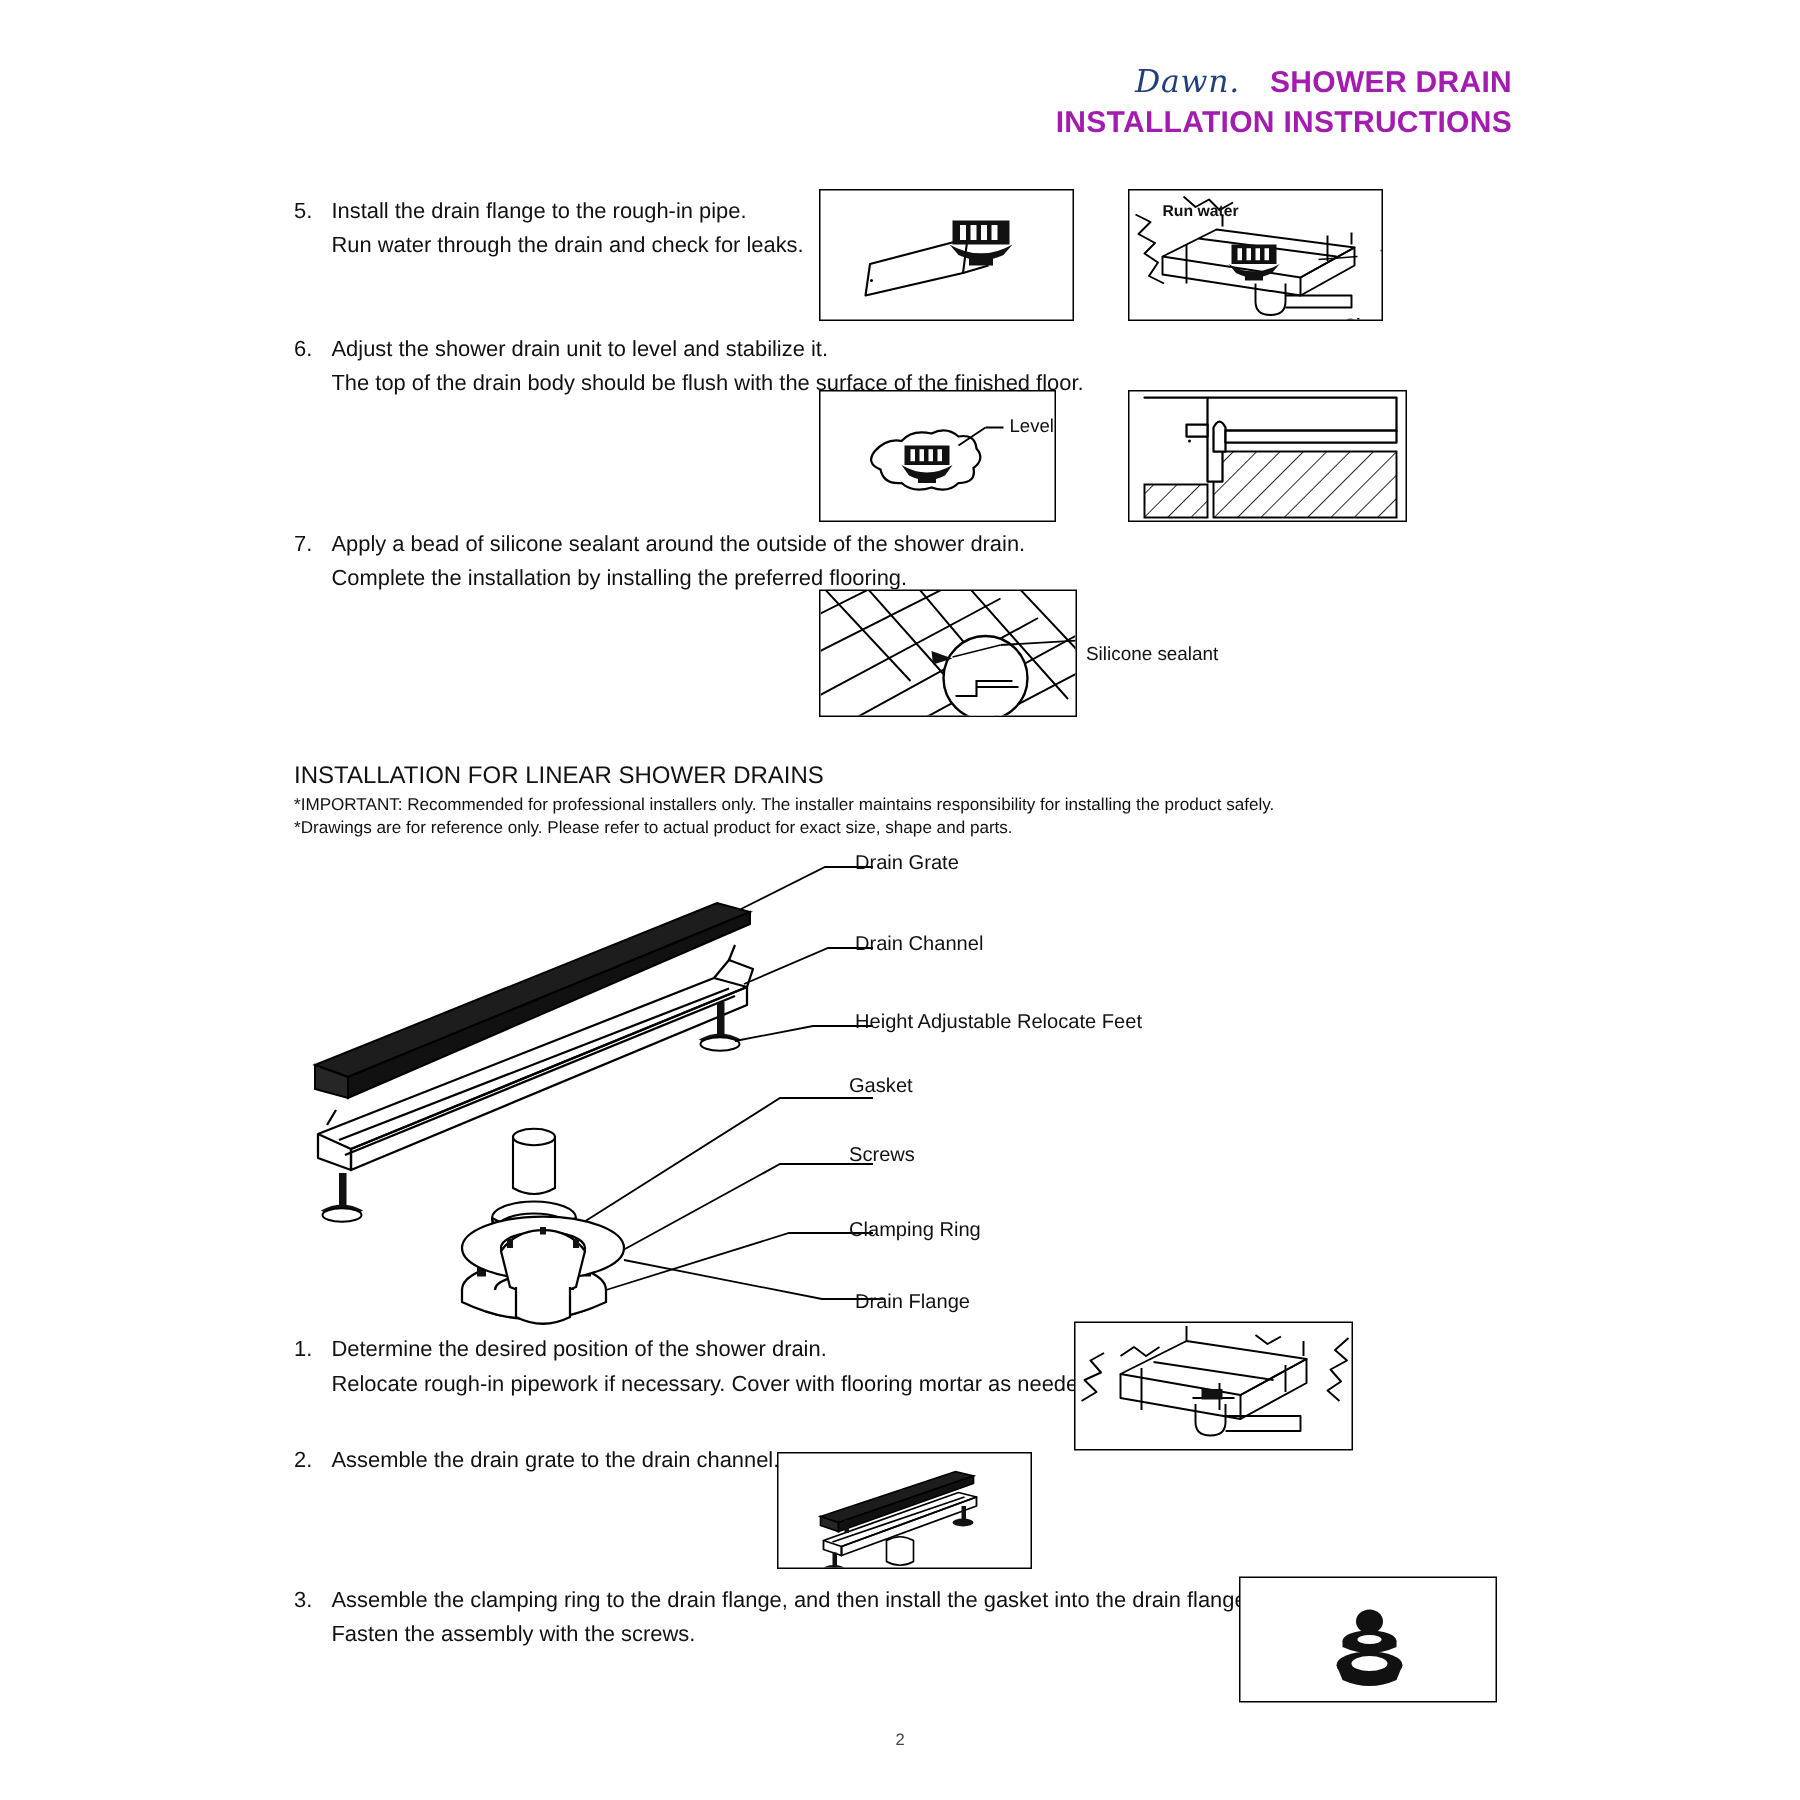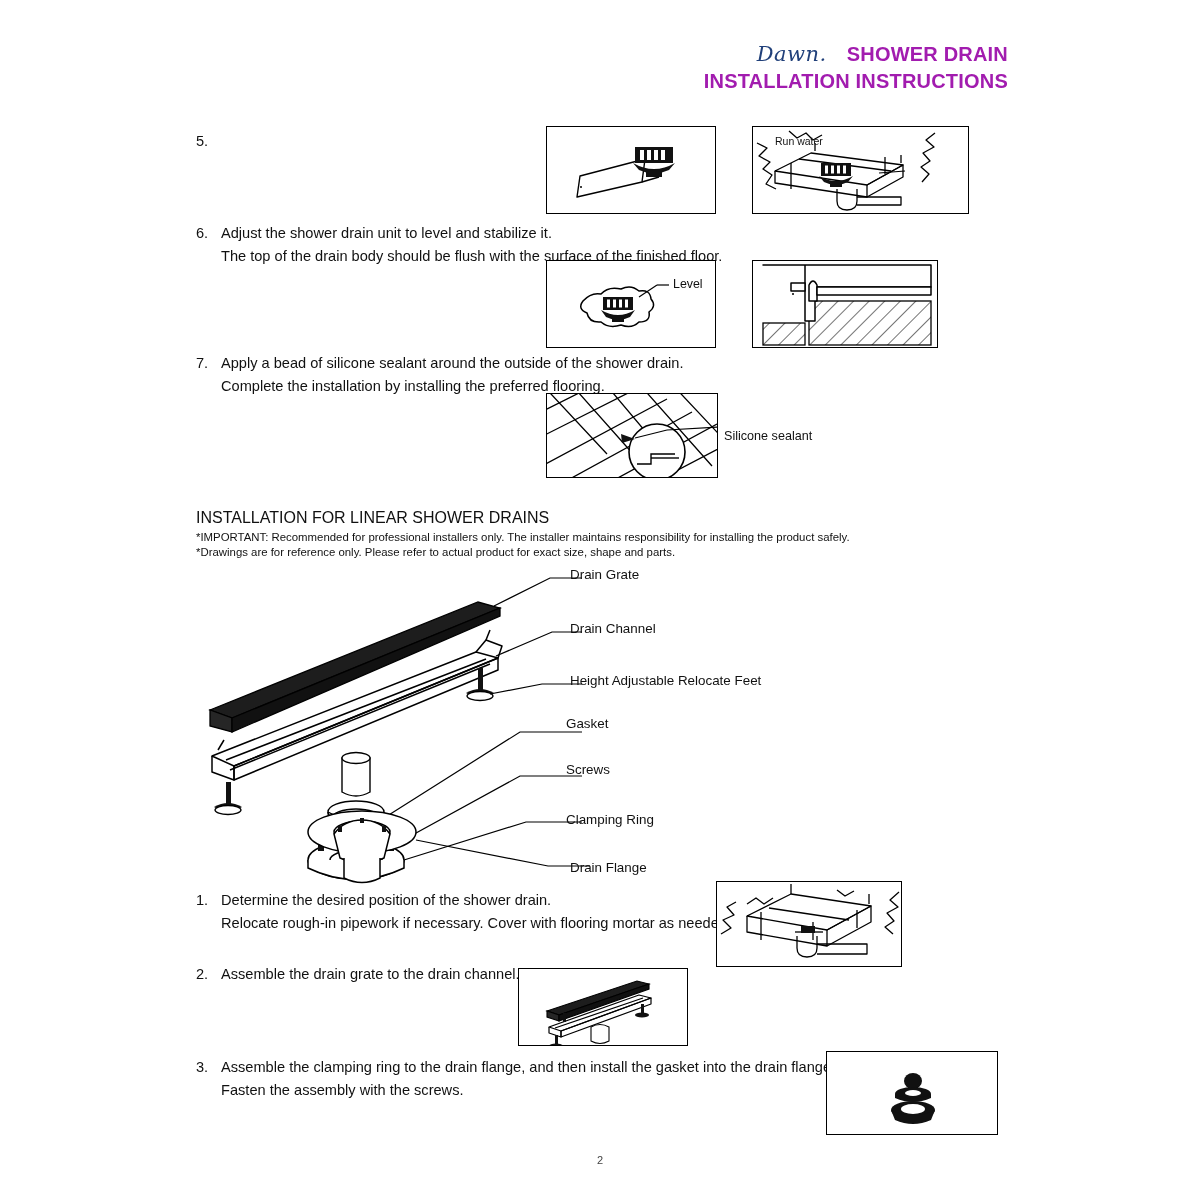--- a/index.html
+++ b/index.html
@@ -44,20 +44,22 @@
     <div class="brand-line">
       <span class="brand">Dawn.</span>
       <span class="hdr-bold">SHOWER DRAIN</span>
     </div>
     <div class="hdr-bold">INSTALLATION INSTRUCTIONS</div>
   </div>
 
   <div class="abs step" style="left:196px;top:130px;">
     <span class="num">5.</span>
     <span class="body">
+      <div>Install the drain flange to the rough-in pipe.</div>
+      <div>Run water through the drain and check for leaks.</div>
     </span>
   </div>
 
   <div class="abs box" style="left:546px;top:126px;width:170px;height:88px;">
     <svg width="170" height="88" viewBox="0 0 170 88">
       <g fill="none" stroke="#000" stroke-width="1.4" stroke-linejoin="round">
         <path d="M30 70 L33 49 L98 32 L95 55 Z"></path>
         <path d="M95 55 L112 50"></path>
       </g>
       <g>
@@ -66,21 +68,21 @@
         <rect x="100" y="23" width="4" height="10" fill="#fff"></rect>
         <rect x="107" y="23" width="4" height="10" fill="#fff"></rect>
         <rect x="114" y="23" width="4" height="10" fill="#fff"></rect>
         <path d="M86 36 q21 12 42 0 l-6 7 q-15 7 -30 0 Z" fill="#111"></path>
         <rect x="99" y="42" width="16" height="8" fill="#111"></rect>
       </g>
       <circle cx="34" cy="60" r="1" fill="#000"></circle>
     </svg>
   </div>
 
-  <div class="abs box" style="left:752px;top:126px;width:217px;height:88px;">
+  <div class="abs box" style="left:752px;top:126px;width:170px;height:88px;font-weight:bold;">
     <svg width="186" height="88" viewBox="0 0 186 88">
       <g fill="none" stroke="#000" stroke-width="1.3" stroke-linejoin="round">
 
         <path d="M4 16 l10 5 -8 8 11 6 -7 7 9 6 -6 9 10 5"></path>
         <path d="M182 6 l-9 7 8 7 -11 6 7 8 -9 6 8 7 -7 8"></path>
         <path d="M36 4 l8 7 9 -5 7 7 9 -5"></path>
 
         <path d="M22 44 L58 26 L150 38 L114 58 Z"></path>
         <path d="M22 44 L22 56 L114 70 L114 58"></path>
         <path d="M114 58 L150 38 L150 50 L114 70"></path>
@@ -115,21 +117,21 @@
   </div>
 
   <div class="abs step" style="left:196px;top:222px;">
     <span class="num">6.</span>
     <span class="body">
       <div>Adjust the shower drain unit to level and stabilize it.</div>
       <div>The top of the drain body should be flush with the surface of the finished floor.</div>
     </span>
   </div>
 
-  <div class="abs box" style="left:546px;top:260px;width:170px;height:88px;">
+  <div class="abs box" style="left:546px;top:260px;width:158px;height:88px;">
     <svg width="170" height="88" viewBox="0 0 170 88">
       <path d="M36 40 q8 -9 18 -7 q7 -8 20 -5 q10 -5 18 2 q11 -2 12 8 q6 7 -2 13
                q2 10 -10 10 q-7 7 -18 3 q-12 4 -20 -3 q-12 1 -14 -9 q-10 -4 -4 -12 Z" fill="none" stroke="#000" stroke-width="1.5"></path>
       <g>
         <rect x="56" y="36" width="30" height="13" fill="#111"></rect>
         <rect x="60" y="38.5" width="3" height="8" fill="#fff"></rect>
         <rect x="66" y="38.5" width="3" height="8" fill="#fff"></rect>
         <rect x="72" y="38.5" width="3" height="8" fill="#fff"></rect>
         <rect x="78" y="38.5" width="3" height="8" fill="#fff"></rect>
         <path d="M54 49 q17 10 34 0 l-5 7 q-12 6 -24 0 Z" fill="#111"></path>

